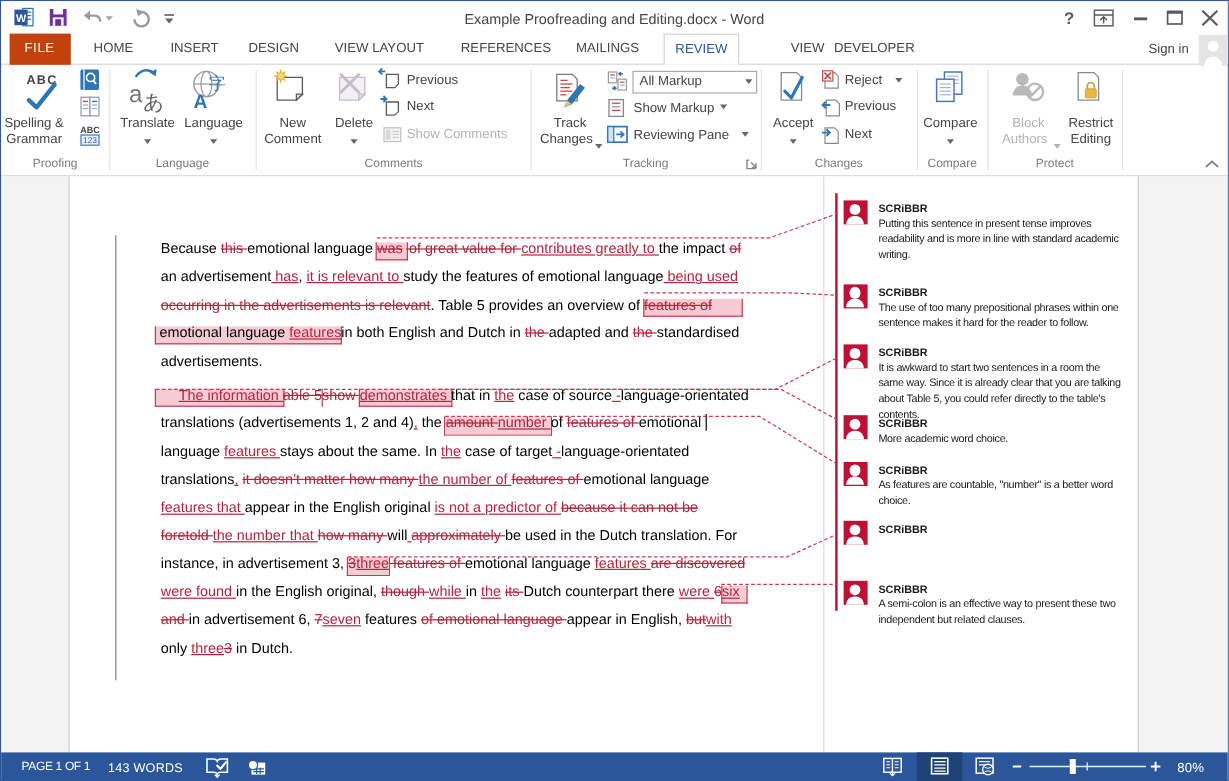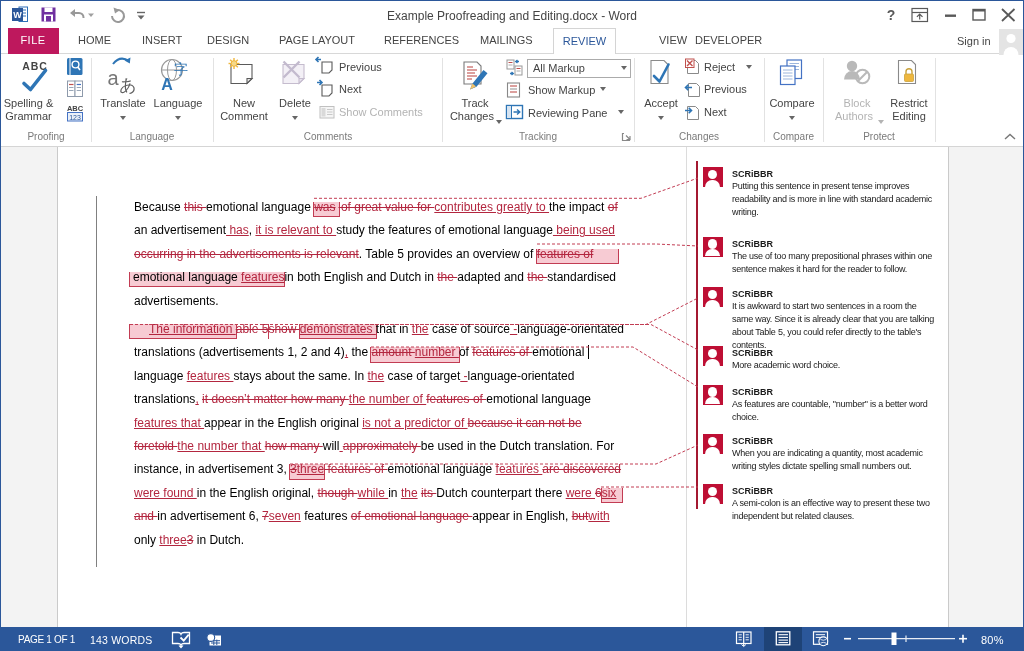--- a/index.html
+++ b/index.html
@@ -5,21 +5,21 @@
 body{width:1024px;height:651px;position:relative;overflow:hidden;
   font-family:"Liberation Sans",sans-serif;background:#fff;}
 .abs{position:absolute;}
 #frame{position:absolute;left:0;top:0;width:1022px;height:649px;border:1px solid #2B579A;}
 
 #titlebar{left:1px;top:1px;width:1022px;height:27px;background:#fff;}
 #title{left:0;top:8px;width:1022px;text-align:center;font-size:12px;color:#444;}
 
 #tabrow{left:1px;top:28px;width:1022px;height:25px;background:#fff;border-bottom:1px solid #D8D8D8;}
 .tab{position:absolute;top:0;height:25px;line-height:25px;font-size:11px;color:#444;}
-#filetab{position:absolute;left:6.5px;top:0;width:51px;height:26px;background:#be185d;color:#fff;
+#filetab{position:absolute;left:6.5px;top:0;width:51px;height:26px;background:#c2410c;color:#fff;
   text-align:center;line-height:25px;font-size:11px;letter-spacing:.5px;z-index:3;}
 #revtab{position:absolute;left:552px;top:0;width:63px;height:26px;background:#fff;
   border:1px solid #D4D4D4;border-bottom:none;box-sizing:border-box;color:#2B579A;
   text-align:center;line-height:25px;font-size:11px;z-index:3;}
 #signin{position:absolute;left:956px;top:7px;font-size:11px;color:#444;}
 
 #ribbon{left:1px;top:56px;width:1022px;height:90px;background:#fff;border-bottom:1px solid #D5D5D5;}
 .rsep{position:absolute;top:2px;width:1px;height:84px;background:#E2E2E2;}
 .glabel{position:absolute;top:75px;font-size:10px;color:#7A7A7A;text-align:center;}
 .rlbl{position:absolute;font-size:11px;color:#444;text-align:center;}
@@ -68,21 +68,21 @@
 <div id="titlebar" class="abs">
   <div id="title" class="abs">Example Proofreading and Editing.docx - Word</div>
   <div id="qat" class="abs"></div>
   <div id="winbtns" class="abs"></div>
 </div>
 <div id="tabrow" class="abs">
   <div id="filetab">FILE</div>
   <div class="tab" style="left:77px;">HOME</div>
   <div class="tab" style="left:141px;">INSERT</div>
   <div class="tab" style="left:206px;">DESIGN</div>
-  <div class="tab" style="left:278px;">PAGE LAYOUT</div>
+  <div class="tab" style="left:278px;">VIEW LAYOUT</div>
   <div class="tab" style="left:383px;">REFERENCES</div>
   <div class="tab" style="left:479px;">MAILINGS</div>
   <div id="revtab">REVIEW</div>
   <div class="tab" style="left:658px;">VIEW</div>
   <div class="tab" style="left:694px;">DEVELOPER</div>
   <div id="signin">Sign in</div>
   <div id="avatar" class="abs"></div>
 </div>
 <div id="ribbon" class="abs">
   <div class="rsep" style="left:90px"></div>
@@ -178,22 +178,20 @@
 contents.</div>
   <div class="cicon" style="top:199px;"></div>
   <div class="cname" style="top:201px;">SCRiBBR</div>
   <div class="cbody" style="top:212px;">More academic word choice.</div>
   <div class="cicon" style="top:237.5px;"></div>
   <div class="cname" style="top:239.5px;">SCRiBBR</div>
   <div class="cbody" style="top:250.5px;">As features are countable, "number" is a better word
 choice.</div>
   <div class="cicon" style="top:287px;"></div>
   <div class="cname" style="top:289px;">SCRiBBR</div>
-  <div class="cbody" style="top:300px;">When you are indicating a quantity, most academic
-writing styles dictate spelling small numbers out.</div>
   <div class="cicon" style="top:337px;"></div>
   <div class="cname" style="top:339px;">SCRiBBR</div>
   <div class="cbody" style="top:350px;">A semi-colon is an effective way to present these two
 independent but related clauses.</div>
 </div>
 <svg class="abs" style="left:0;top:0;z-index:5;" width="1024" height="651" viewBox="0 0 1024 651">
 
  <g>
   <rect x="19" y="7" width="8.5" height="14.5" fill="#fff" stroke="#2E6FB7" stroke-width="1"></rect>
   <line x1="21" y1="10" x2="26" y2="10" stroke="#2E6FB7" stroke-width="1"></line>

